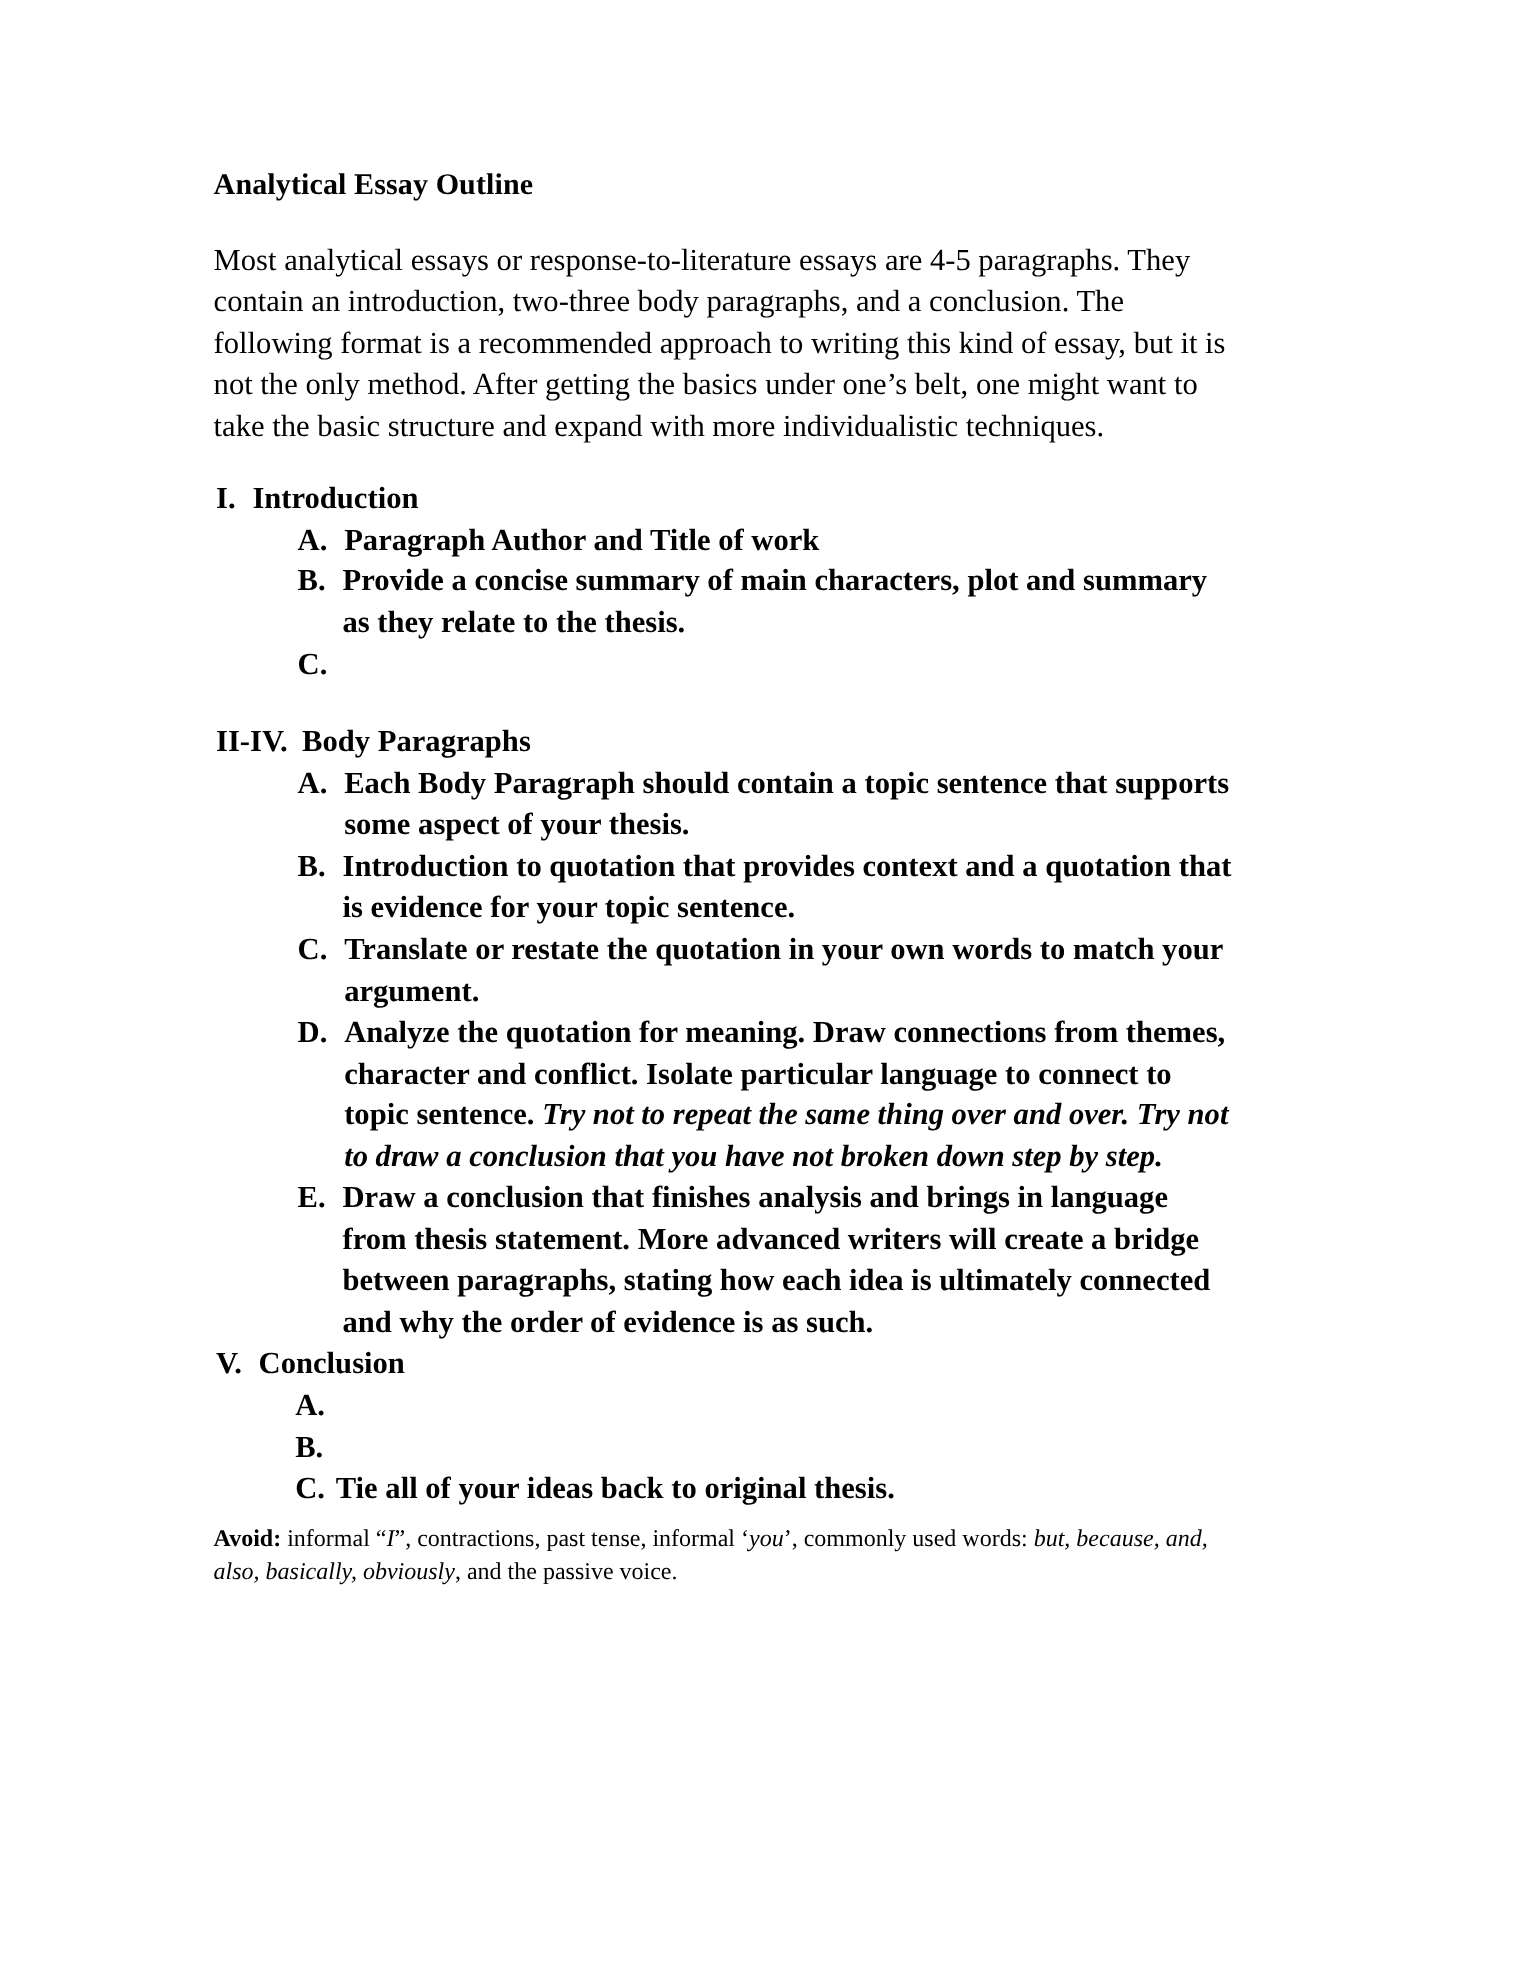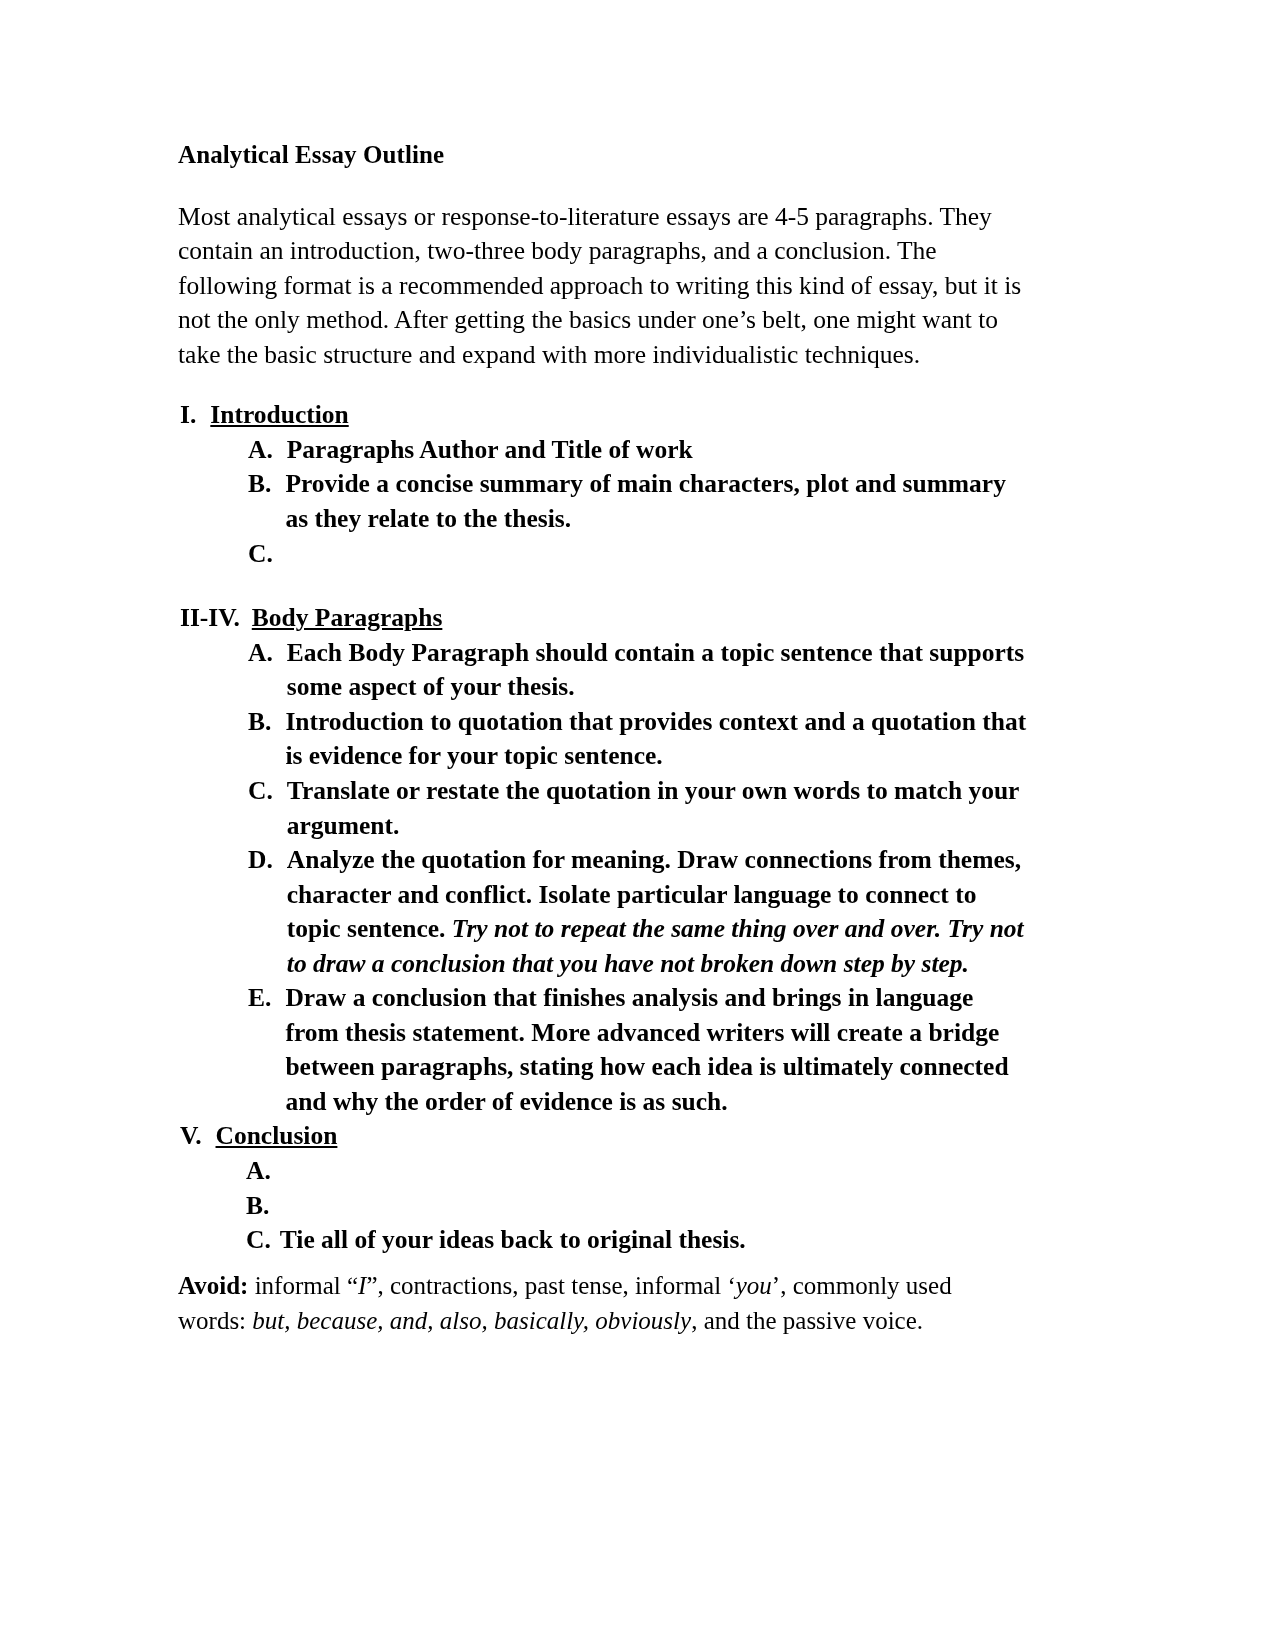--- a/index.html
+++ b/index.html
@@ -54,21 +54,20 @@
     margin: 0;
     padding-left: 2px;
   }
   .section-head .numeral {
     display: inline-block;
     min-width: 0;
     white-space: pre;
   }
   .section-head .sec-title {
     white-space: pre;
-    text-decoration: underline;
   }
 
   .item-list {
     list-style: none;
     margin: 0;
     padding: 0;
   }
   .item {
     display: flex;
     align-items: baseline;
@@ -89,21 +88,21 @@
   .item .item-text i {
     font-style: italic;
   }
 
   
   .tight .item { padding-left: 68px; }
 
   .spacer-1 { height: 30px; }
 
   .avoid-note {
-    font-size: 25px;
+    font-size: 20px;
     font-weight: normal;
     line-height: 1.42;
     margin: 10px 0 0 0;
     max-width: 830px;
   }
   .avoid-note b { font-weight: bold; }
   .avoid-note i { font-style: italic; }
 </style>
 </head>
 <body>
@@ -117,21 +116,21 @@
   <div class="section">
     <div class="section-head">
       <span class="numeral">I.</span>
       <span style="display:inline-block;width:14px"></span>
       <span class="sec-title">Introduction</span>
     </div>
     <ul class="item-list">
       <li class="item">
         <span class="marker">A.</span>
         <span style="display:inline-block;width:14px"></span>
-        <span class="item-text">Paragraphs Author and Title of work</span>
+        <span class="item-text">Paragraph Author and Title of work</span>
       </li>
       <li class="item">
         <span class="marker">B.</span>
         <span style="display:inline-block;width:14px"></span>
         <span class="item-text">Provide a concise summary of main characters, plot and summary as they relate to the thesis.</span>
       </li>
       <li class="item">
         <span class="marker">C.</span>
         <span style="display:inline-block;width:14px"></span>
       </li>

